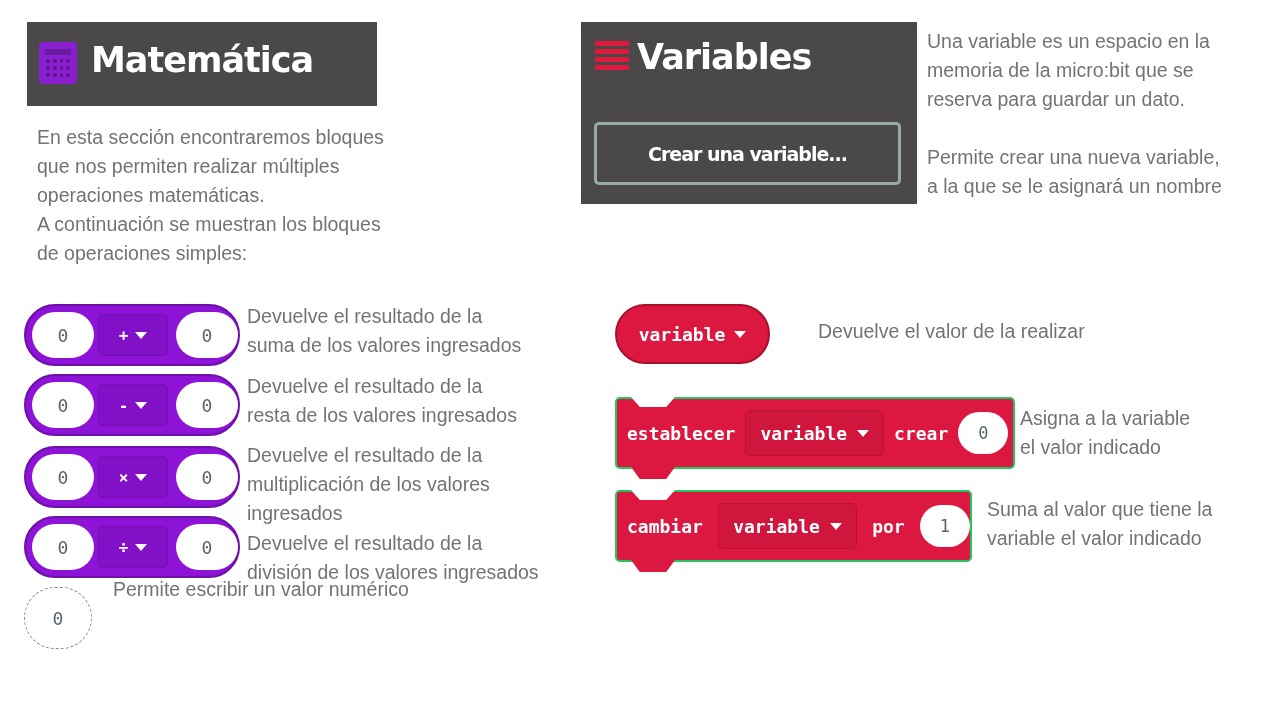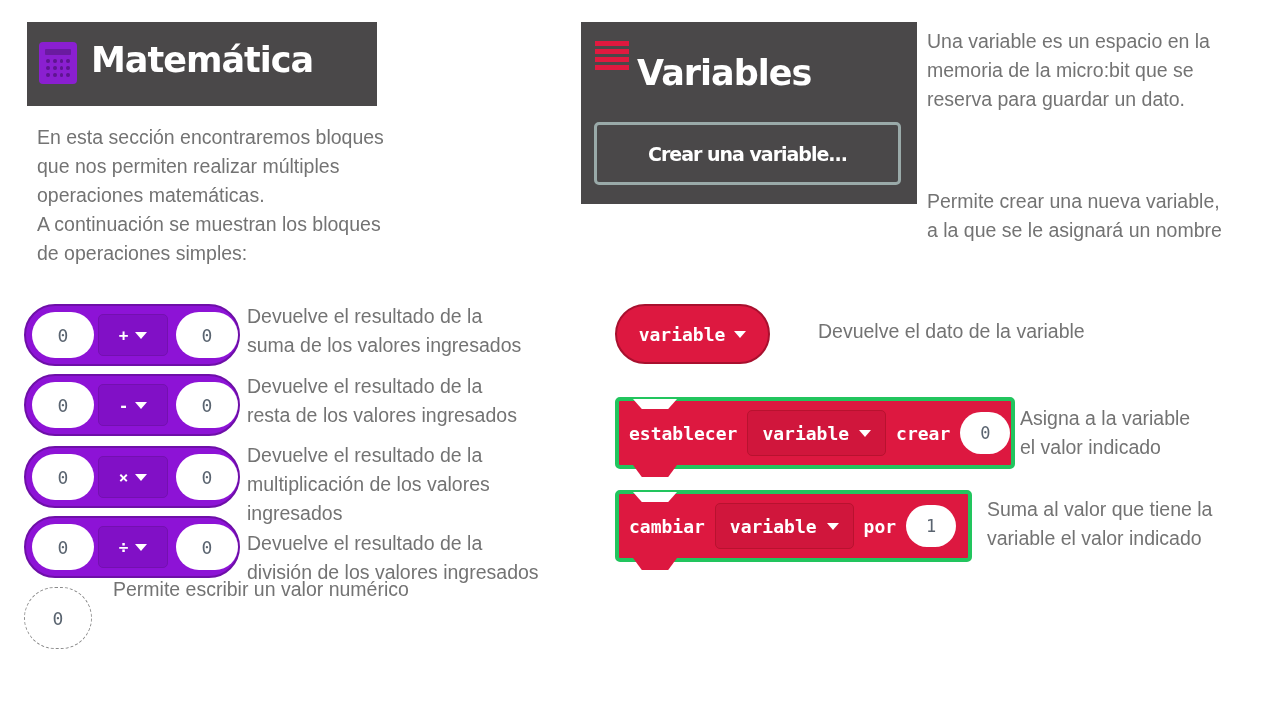--- a/index.html
+++ b/index.html
@@ -28,21 +28,21 @@
   
   .math-block { position: absolute; width: 216px; height: 62px; background: #8d13d6; border: 2px solid #6e0fa8; border-radius: 31px; }
   .num-slot { position: absolute; top: 6px; width: 62px; height: 46px; background: #ffffff; border-radius: 23px; color: #5a6470; font-family: "DejaVu Sans Mono", monospace; font-size: 18px; display: flex; align-items: center; justify-content: center; }
   .op-drop { position: absolute; left: 72px; top: 8px; width: 70px; height: 42px; border: 1px solid #7410b0; background: #8110c6; border-radius: 5px; color: #fff; font-family: "DejaVu Sans Mono", monospace; font-weight: bold; font-size: 16px; display: flex; align-items: center; justify-content: center; gap: 7px; }
   .tri { display: inline-block; width: 0; height: 0; border-left: 6px solid transparent; border-right: 6px solid transparent; border-top: 7px solid #fff; }
 
   .lone-num { position: absolute; width: 68px; height: 62px; border: 1px dashed #8a8a8a; border-radius: 31px; background: #fff; color: #5a6470; font-family: "DejaVu Sans Mono", monospace; font-size: 18px; display: flex; align-items: center; justify-content: center; }
 
   
   .var-pill { position: absolute; height: 60px; background: #dd1840; border: 2px solid #a8102e; border-radius: 30px; color: #fff; font-family: "DejaVu Sans Mono", monospace; font-weight: bold; font-size: 18px; display: flex; align-items: center; justify-content: center; gap: 9px; }
-  .stmt { position: absolute; height: 72px; background: #dd1840; border: 4px solid #22c55e; border-radius: 5px; color: #fff; font-family: "DejaVu Sans Mono", monospace; font-weight: bold; font-size: 18px; display: flex; align-items: center; padding-left: 10px; gap: 10px; }
+  .stmt { position: absolute; height: 72px; background: #dd1840; border: 2px solid #22c55e; border-radius: 5px; color: #fff; font-family: "DejaVu Sans Mono", monospace; font-weight: bold; font-size: 18px; display: flex; align-items: center; padding-left: 10px; gap: 10px; }
   .stmt .notch-top { position: absolute; left: 14px; top: -2px; width: 44px; height: 10px; background: #fff; clip-path: polygon(0 0, 100% 0, 80% 100%, 20% 100%); }
   .stmt .notch-bot { position: absolute; left: 14px; bottom: -12px; width: 44px; height: 12px; background: #dd1840; clip-path: polygon(0 0, 100% 0, 80% 100%, 20% 100%); }
   .stmt .var-drop { border: 1px solid #b8122f; background: #d0163c; border-radius: 5px; height: 46px; padding: 0 14px; display: flex; align-items: center; gap: 10px; }
   .stmt .val { background: #fff; color: #5a6470; border-radius: 22px; width: 50px; height: 42px; display: flex; align-items: center; justify-content: center; font-weight: normal; font-size: 17px; }
 </style>
 </head>
 <body>
 
 <div class="cat-panel" style="left:27px; top:22px; width:350px; height:84px;">
   <div class="calc-icon" style="left:12px; top:20px;">
@@ -119,51 +119,51 @@
 <div class="lone-num" style="left:24px; top:587px;">0</div>
 <div class="para" style="left:113px; top:575px;">Permite escribir un valor numérico</div>
 
 <div class="cat-panel" style="left:581px; top:22px; width:336px; height:182px;">
   <div class="list-icon" style="left:14px; top:19px;">
     <span></span>
       <span></span>
       <span></span>
       <span></span>
   </div>
-  <div class="cat-title" style="left:56px; top:15px; font-size:35px;margin-top:16px;">Variables</div>
+  <div class="cat-title" style="left:56px; top:15px; font-size:35px;">Variables</div>
   <div class="create-var-btn" style="left:13px; top:100px; width:307px; height:63px;">Crear una variable...</div>
 </div>
 
 <div class="para" style="left:927px; top:27px; width:350px;">Una variable es un espacio en la
 memoria de la micro:bit que se
 reserva para guardar un dato.</div>
-<div class="para" style="left:927px; top:143px; width:350px;margin-top:44px;">Permite crear una nueva variable,
+<div class="para" style="left:927px; top:143px; width:350px;">Permite crear una nueva variable,
 a la que se le asignará un nombre</div>
 
 <div class="var-pill" style="left:615px; top:304px; width:155px;">
   <span>variable</span>
   <span class="tri"></span>
 </div>
-<div class="para" style="left:818px; top:317px;">Devuelve el dato de la variable</div>
+<div class="para" style="left:818px; top:317px;">Devuelve el valor de la realizar</div>
 
 <div class="stmt" style="left:615px; top:397px; width:400px;">
   <div class="notch-top"></div>
     <div class="notch-bot"></div>
   <span>establecer</span>
   <div class="var-drop">
     <span>variable</span>
     <span class="tri"></span>
   </div>
   <span>crear</span>
   <div class="val">0</div>
 </div>
 <div class="para" style="left:1020px; top:404px;">Asigna a la variable
 el valor indicado</div>
 
-<div class="stmt" style="left:615px; top:490px; width:357px;">
+<div class="stmt" style="left:615px; top:490px; width:357px;justify-content:space-between;">
   <div class="notch-top"></div>
     <div class="notch-bot"></div>
   <span>cambiar</span>
   <div class="var-drop">
     <span>variable</span>
     <span class="tri"></span>
   </div>
   <span>por</span>
   <div class="val">1</div>
 </div>

